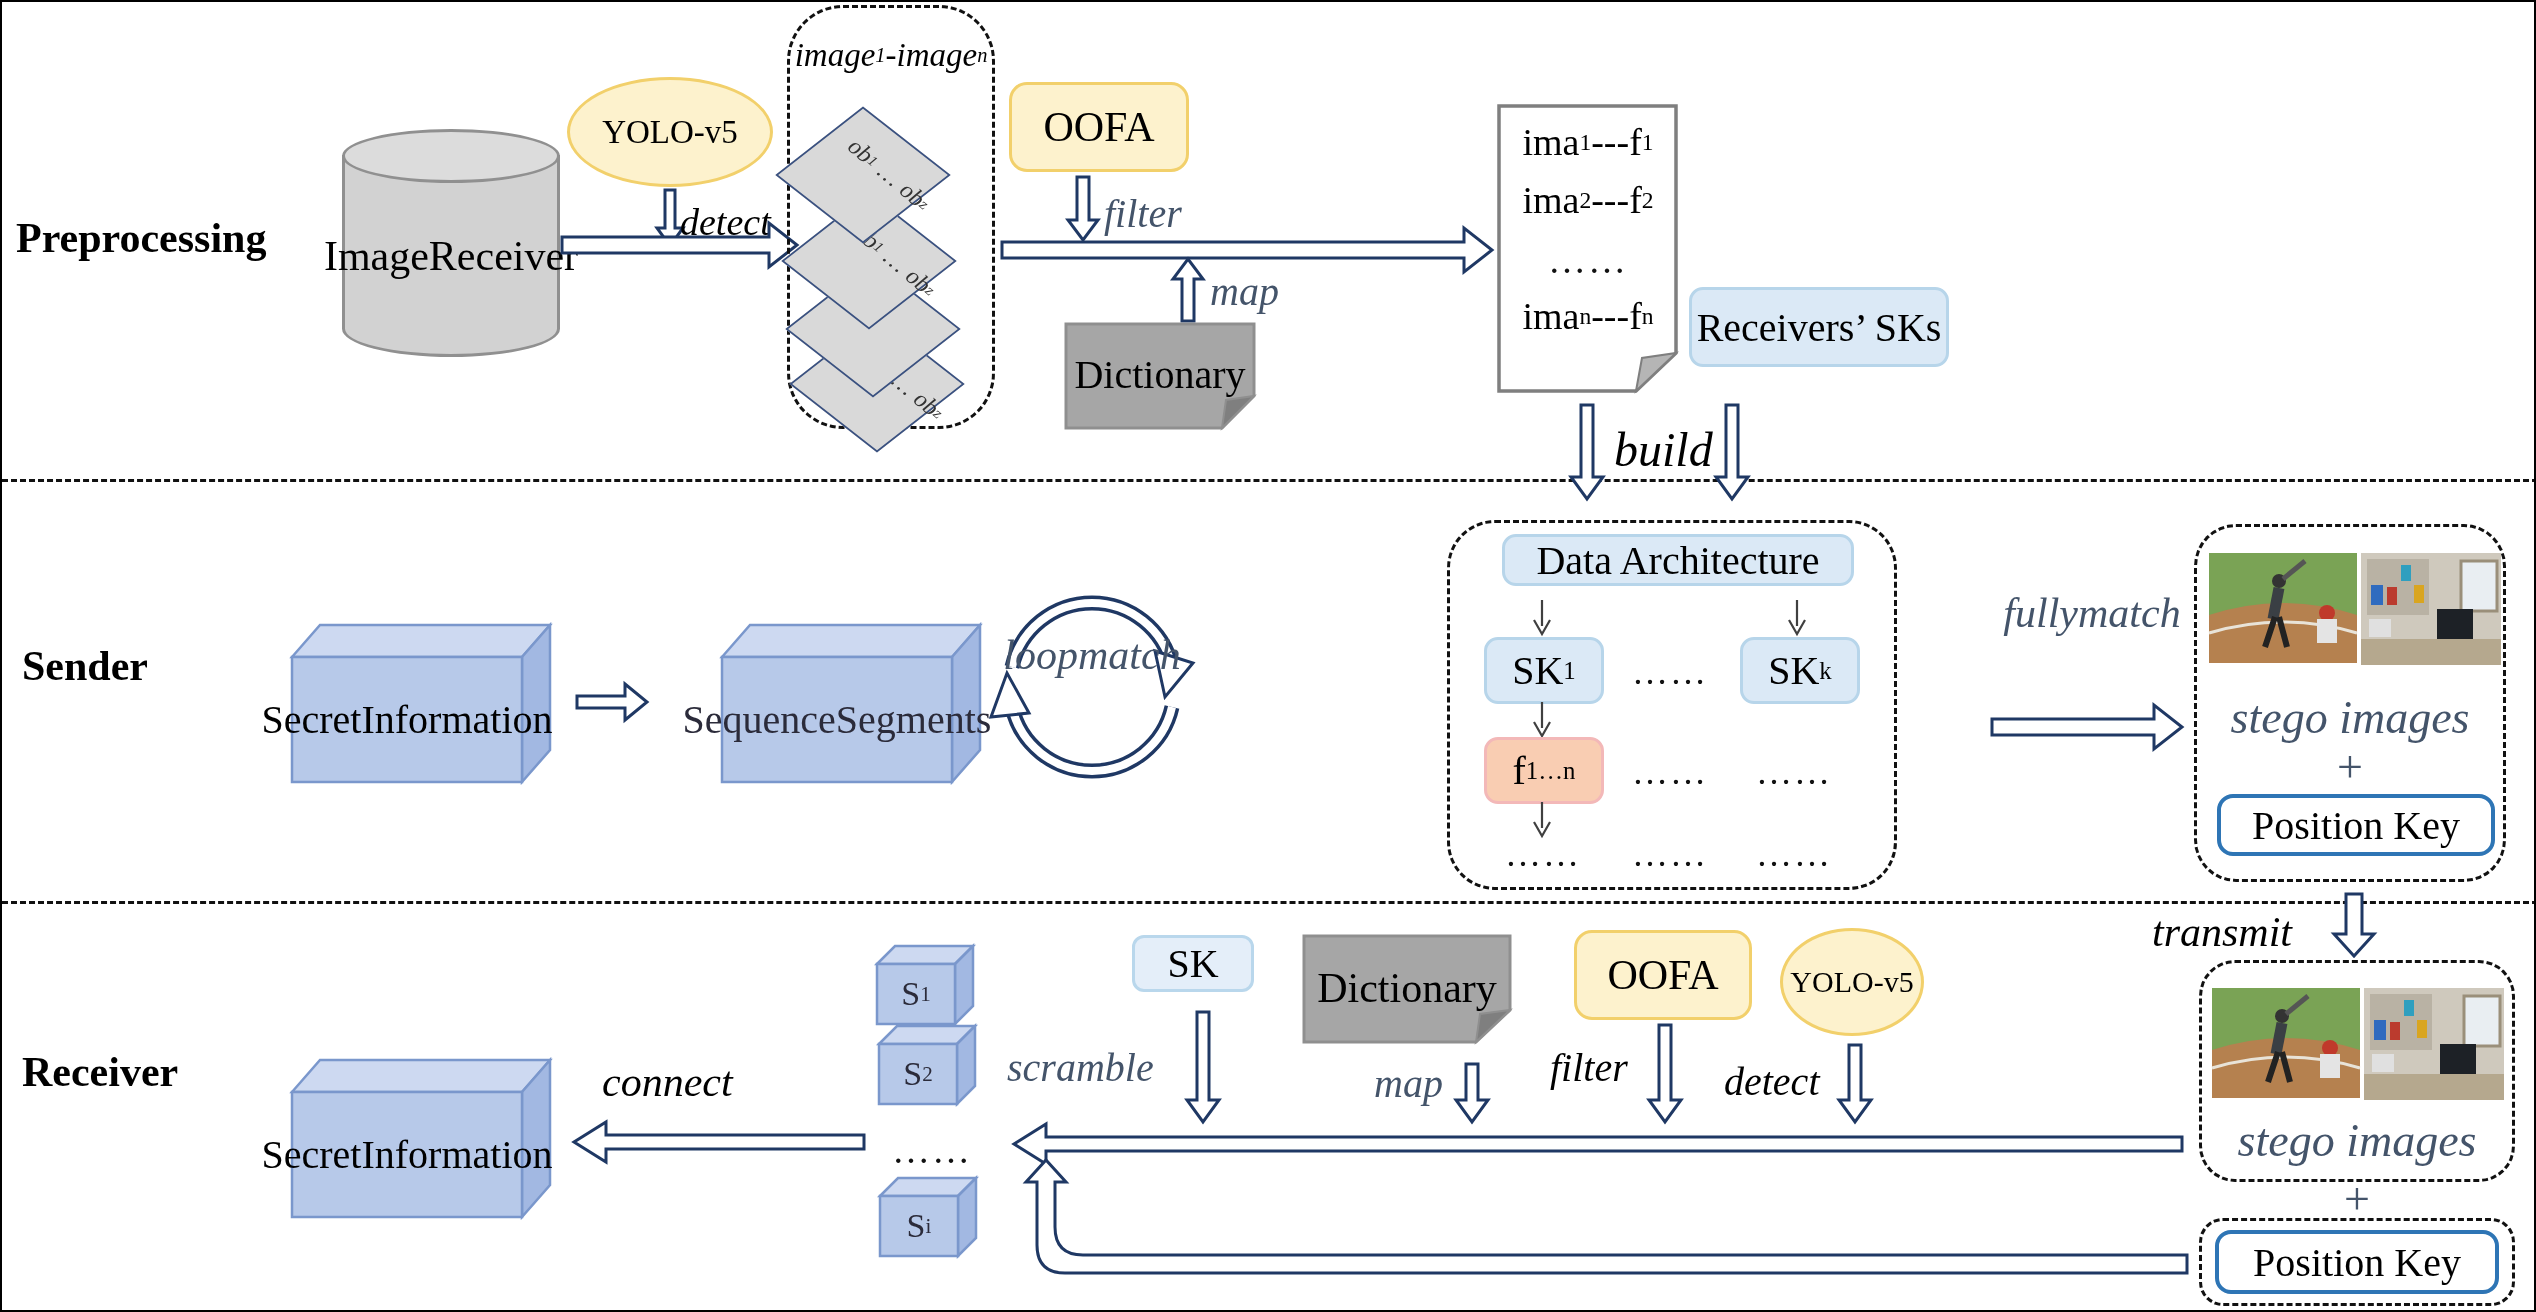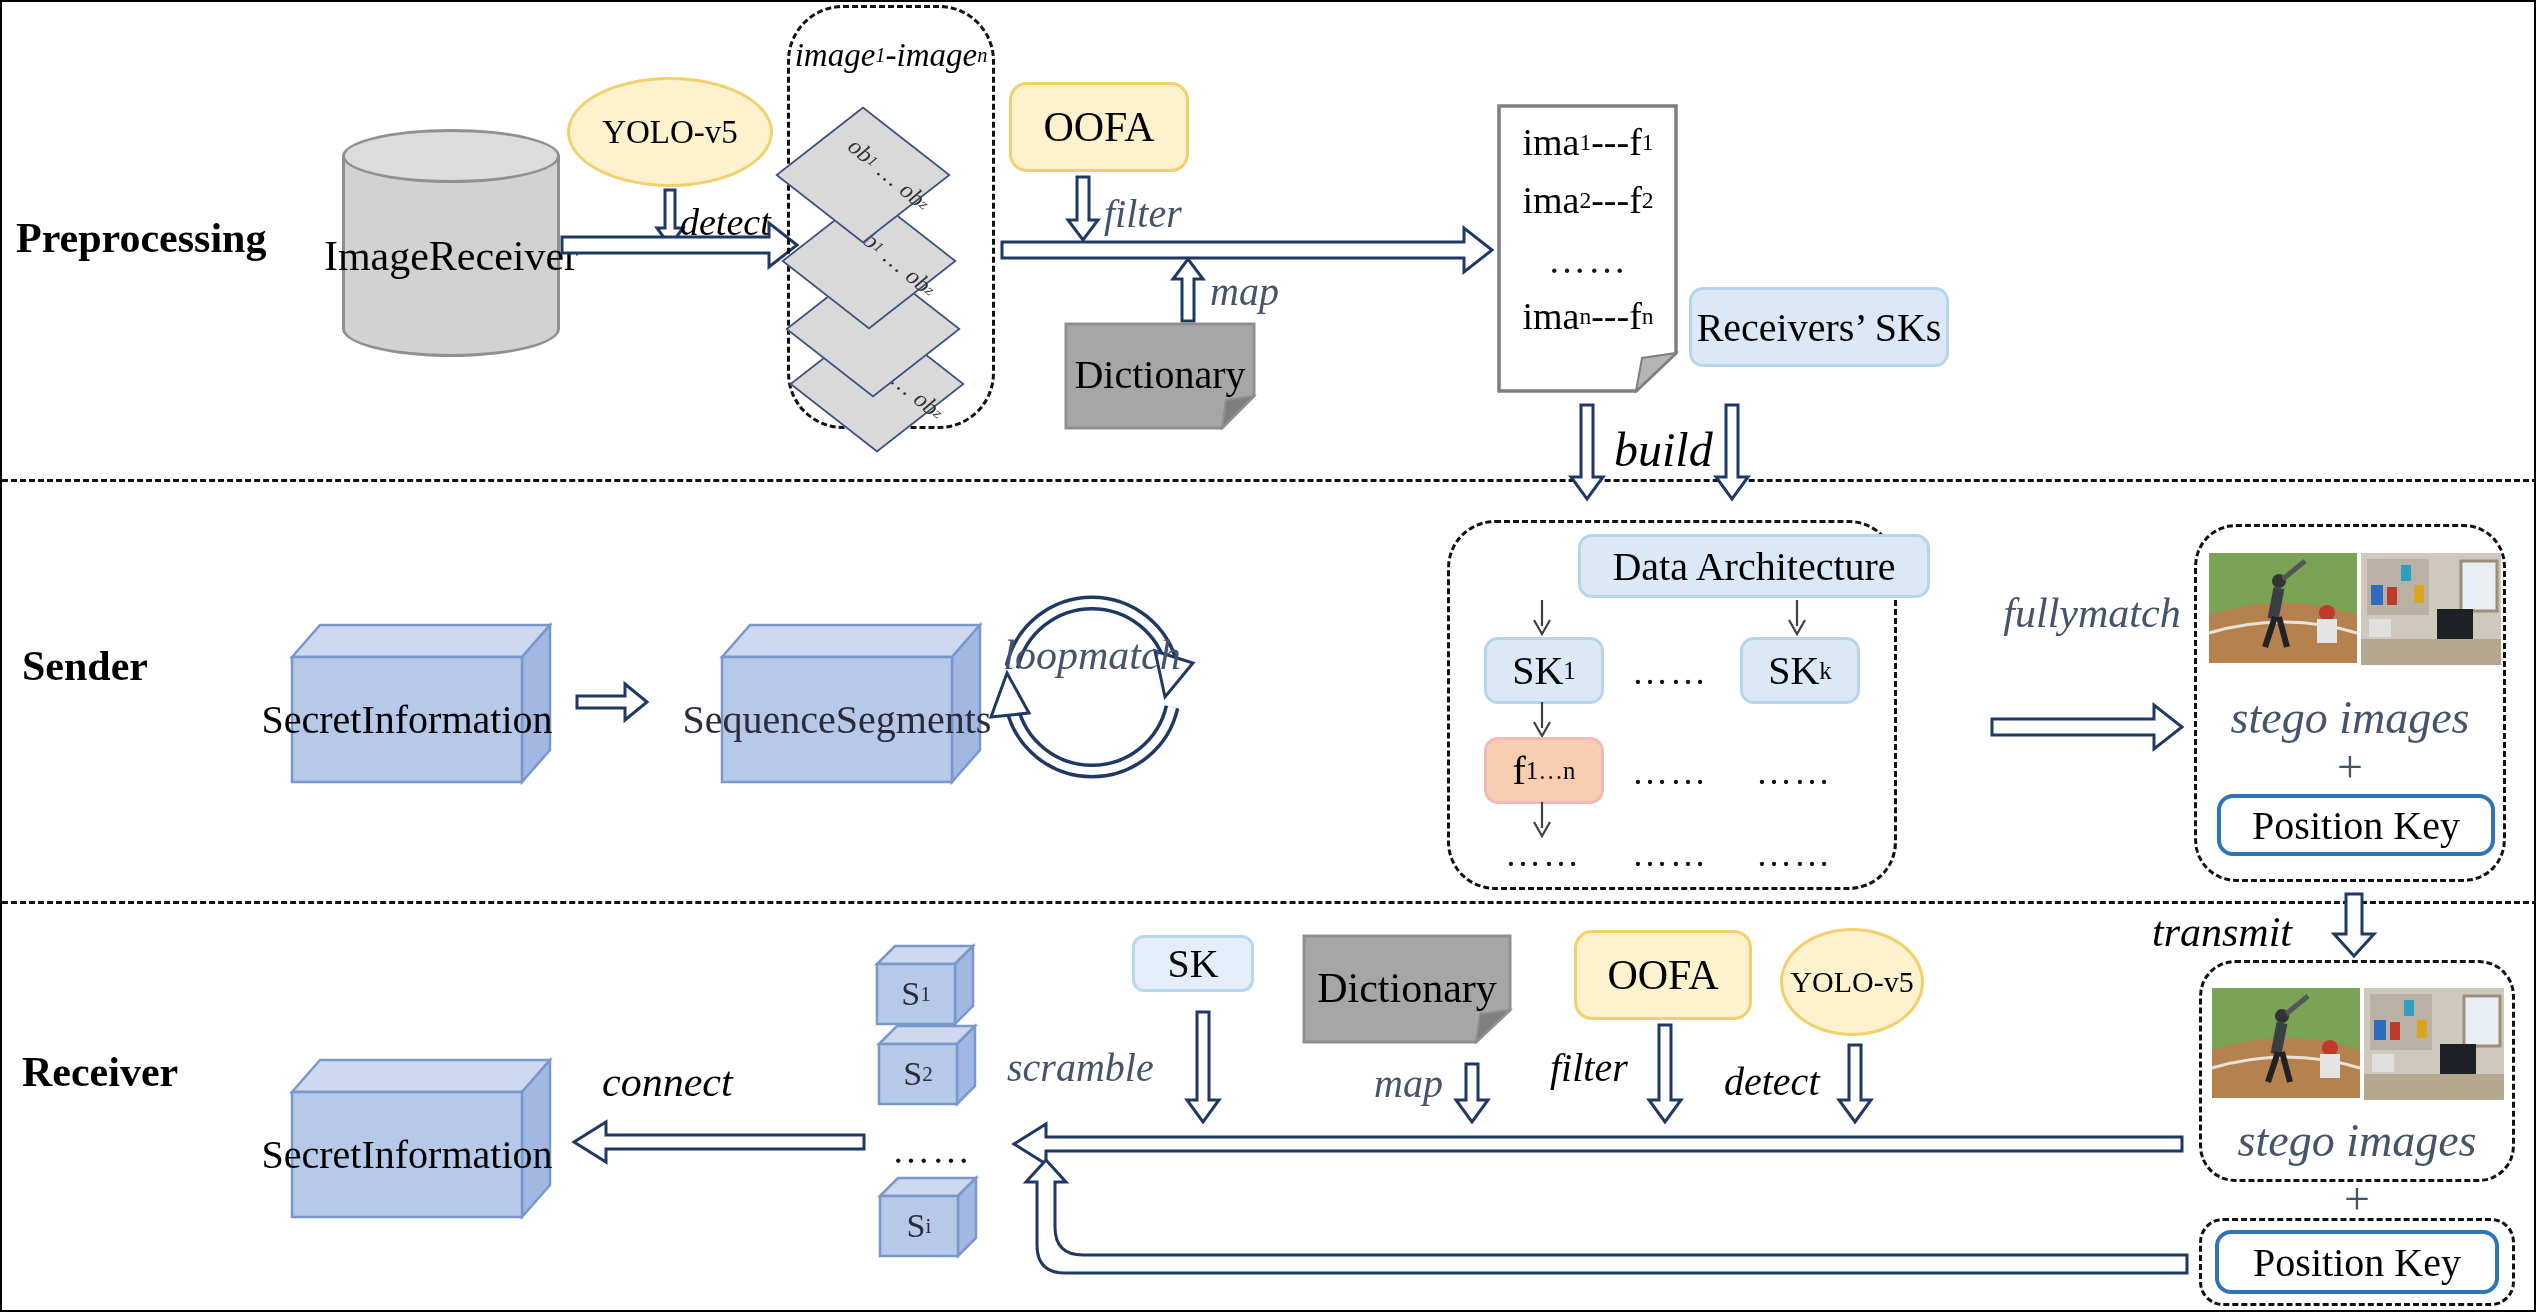--- a/index.html
+++ b/index.html
@@ -170,21 +170,21 @@
     <path d="M185,140 A82,82 0 0 1 25,140" fill="none" stroke="#1f3864" stroke-width="15"></path>
     <path d="M185,140 A82,82 0 0 1 25,140" fill="none" stroke="#fff" stroke-width="8"></path>
     <polygon points="4,150 42,146 20,106" fill="#fff" stroke="#1f3864" stroke-width="3"></polygon>
   </svg>
   <div class="abs ctr col it slate" style="left:1015px;top:628px;width:150px;font-size:42px;line-height:50px;">
     <span>loop</span>
     <span>match</span>
   </div>
 
   <div class="abs dashbox" style="left:1445px;top:518px;width:450px;height:370px;border-radius:48px;"></div>
-  <div class="abs ctr bluebox" style="left:1576px;top:532px;width:352px;height:64px;font-size:40px;">Data Architecture</div>
+  <div class="abs ctr bluebox" style="left:1500px;top:532px;width:352px;height:52px;font-size:40px;">Data Architecture</div>
 
   <svg class="abs" style="left:1528px;top:598px;" width="24" height="36">
       <path class="thin-arrow" d="M12,0 V26 M4,20 L12,34 L20,20"></path>
     </svg>
   <svg class="abs" style="left:1783px;top:598px;" width="24" height="36">
       <path class="thin-arrow" d="M12,0 V26 M4,20 L12,34 L20,20"></path>
     </svg>
 
   <div class="abs ctr bluebox" style="left:1482px;top:635px;width:120px;height:67px;font-size:40px;">
     <span>SK</span>

